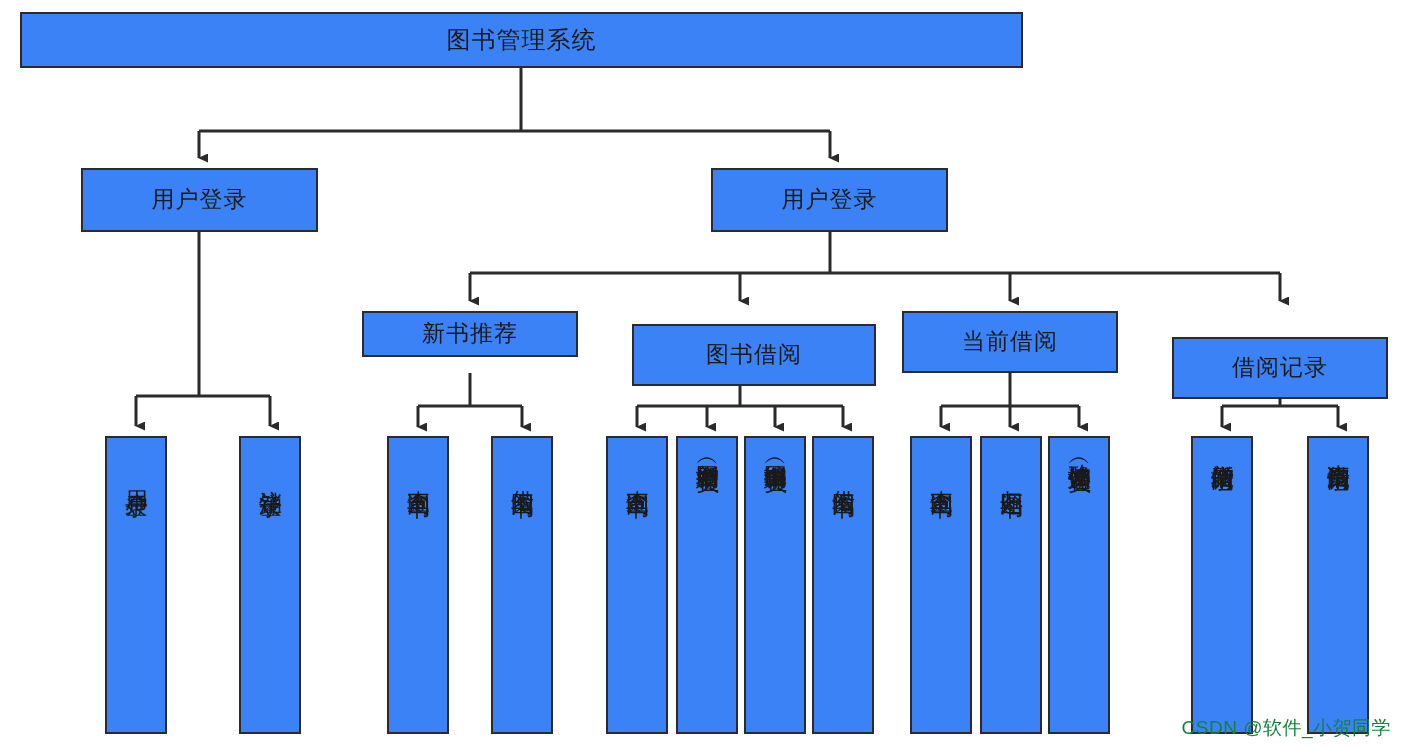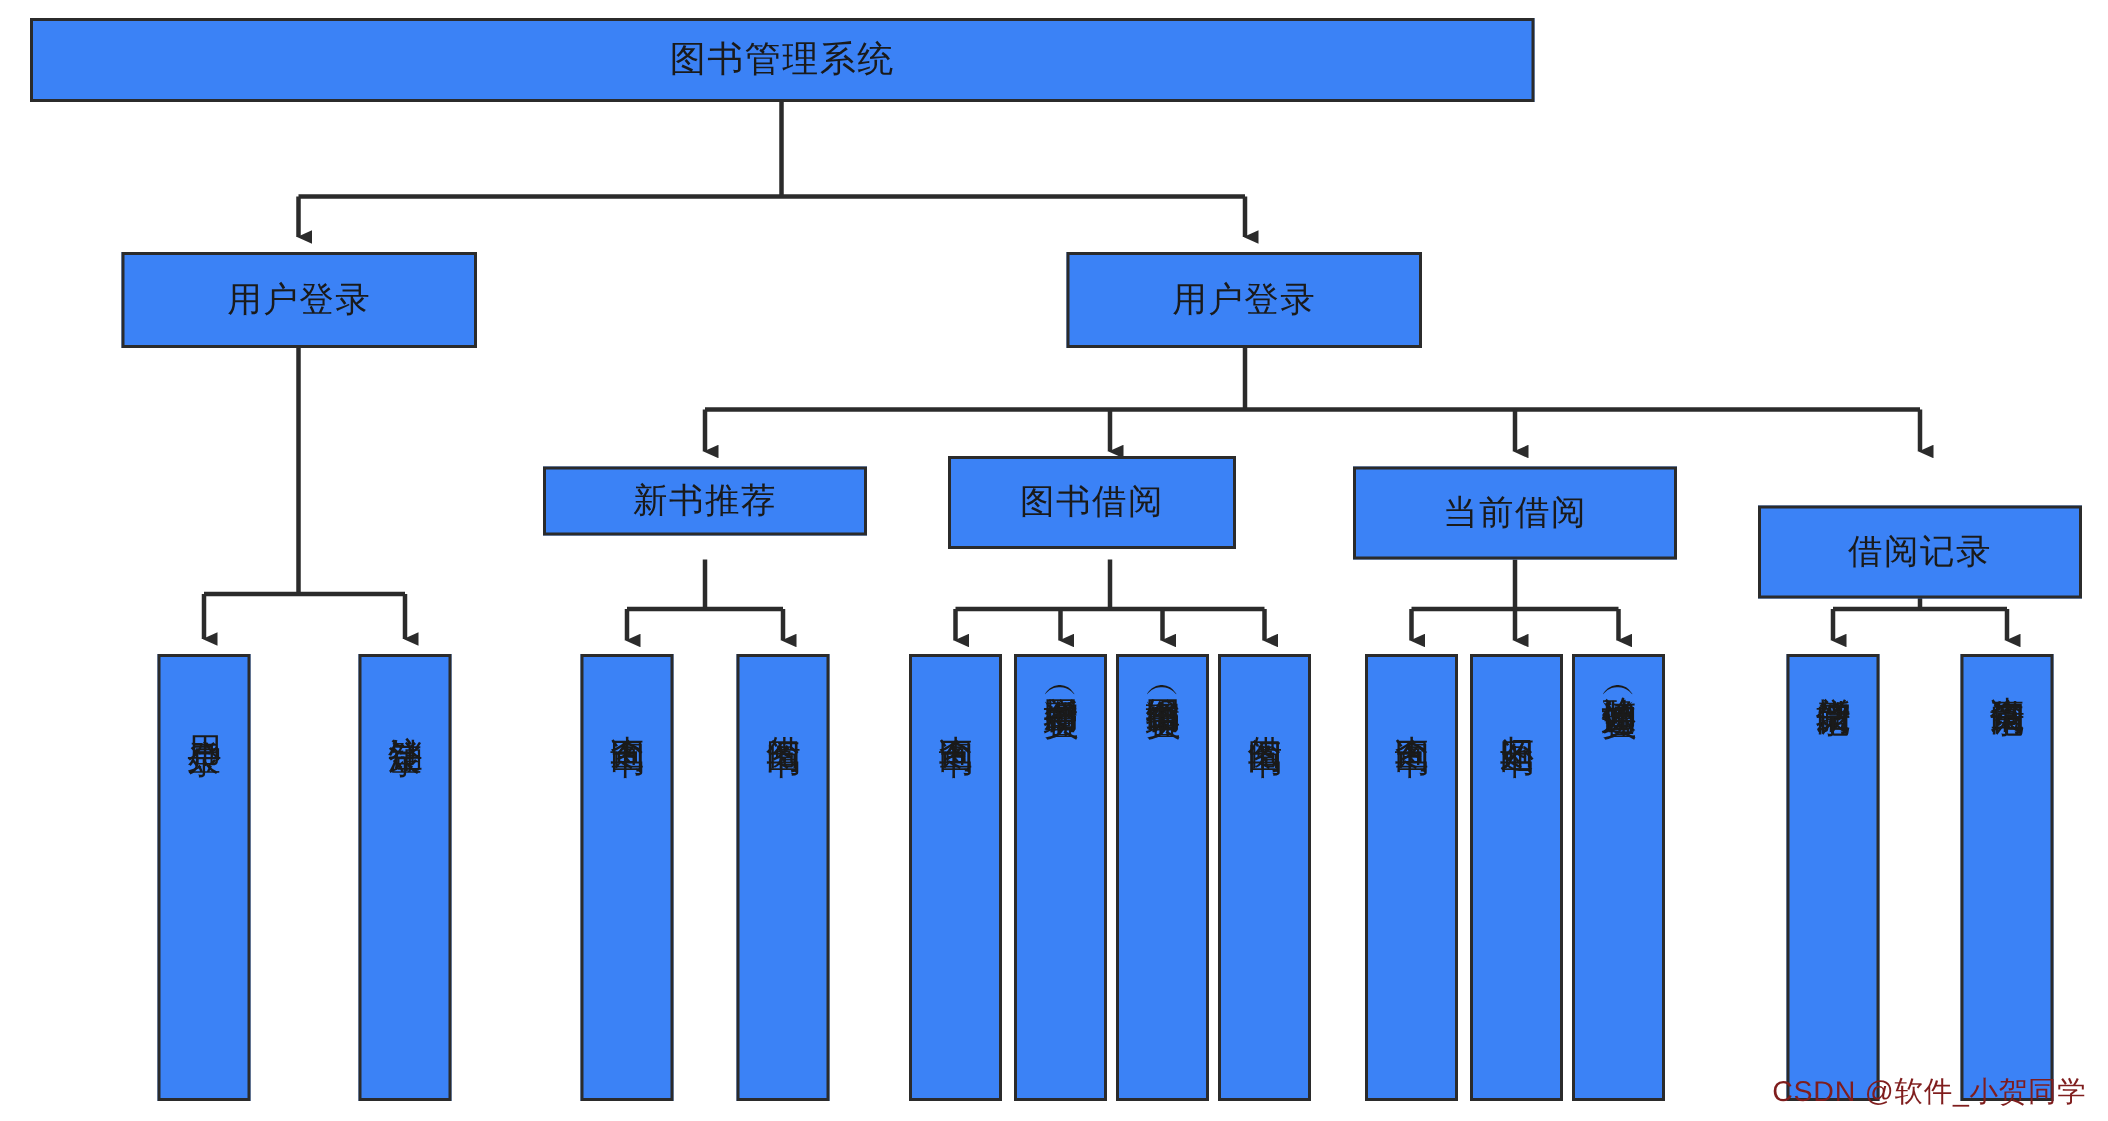--- a/index.html
+++ b/index.html
@@ -57,21 +57,21 @@
   }
   .leaf-tight {
     padding-top: 8px;
     letter-spacing: 1px;
   }
   .watermark {
     position: absolute;
     right: 14px;
     bottom: 6px;
     font-size: 19px;
-    color: #7f1d1d;
+    color: #15803d;
     white-space: nowrap;
     letter-spacing: 0.5px;
   }
 </style>
 </head>
 <body>
 
 <div id="diagram-root">
 
   <svg class="connectors" viewBox="0 0 1405 747" xmlns="http://www.w3.org/2000/svg">
@@ -131,21 +131,21 @@
   <div class="node node-h" style="left:81px; top:168px; width:237px; height:64px;">
     <span>用户登录</span>
   </div>
   <div class="node node-h" style="left:711px; top:168px; width:237px; height:64px;">
     <span>用户登录</span>
   </div>
 
   <div class="node node-h" style="left:362px; top:311px; width:216px; height:46px;">
     <span>新书推荐</span>
   </div>
-  <div class="node node-h" style="left:632px; top:304px; width:192px; height:62px;justify-content:center;">
+  <div class="node node-h" style="left:632px; top:324px; width:244px; height:62px;justify-content:center;">
     <span>图书借阅</span>
   </div>
   <div class="node node-h" style="left:902px; top:311px; width:216px; height:62px;">
     <span>当前借阅</span>
   </div>
   <div class="node node-h" style="left:1172px; top:311px; width:216px; height:62px;margin-top:26px;">
     <span>借阅记录</span>
   </div>
 
   <div class="node node-leaf" style="left:105px; top:436px; width:62px; height:298px;">

